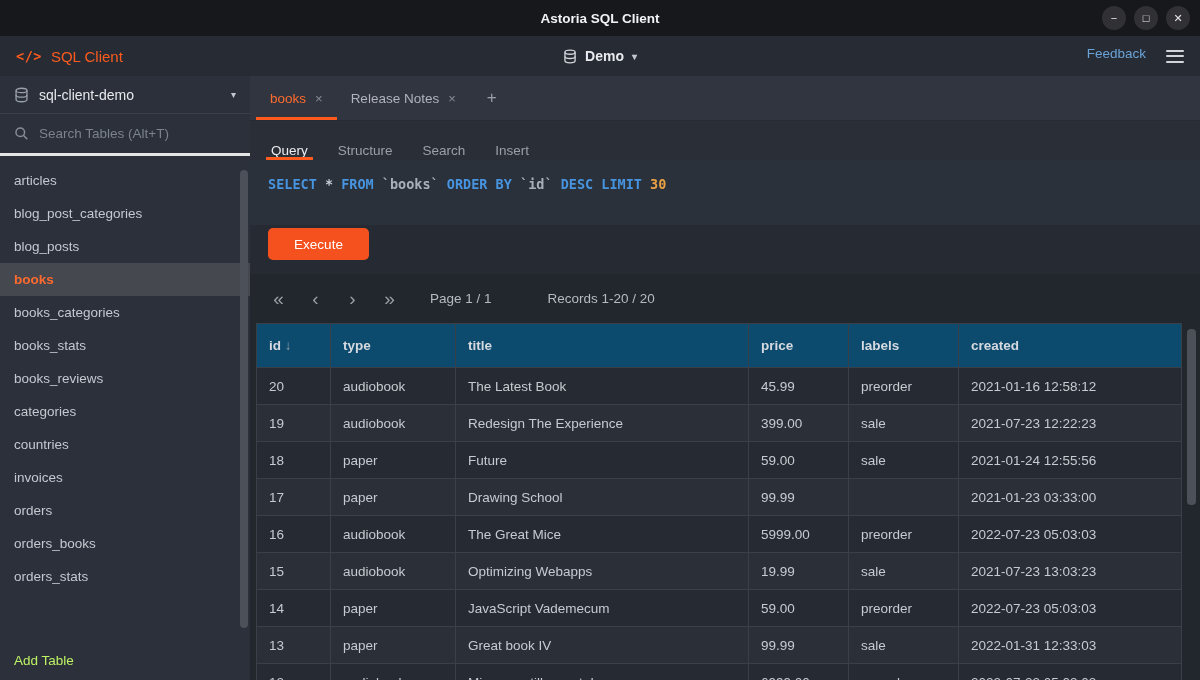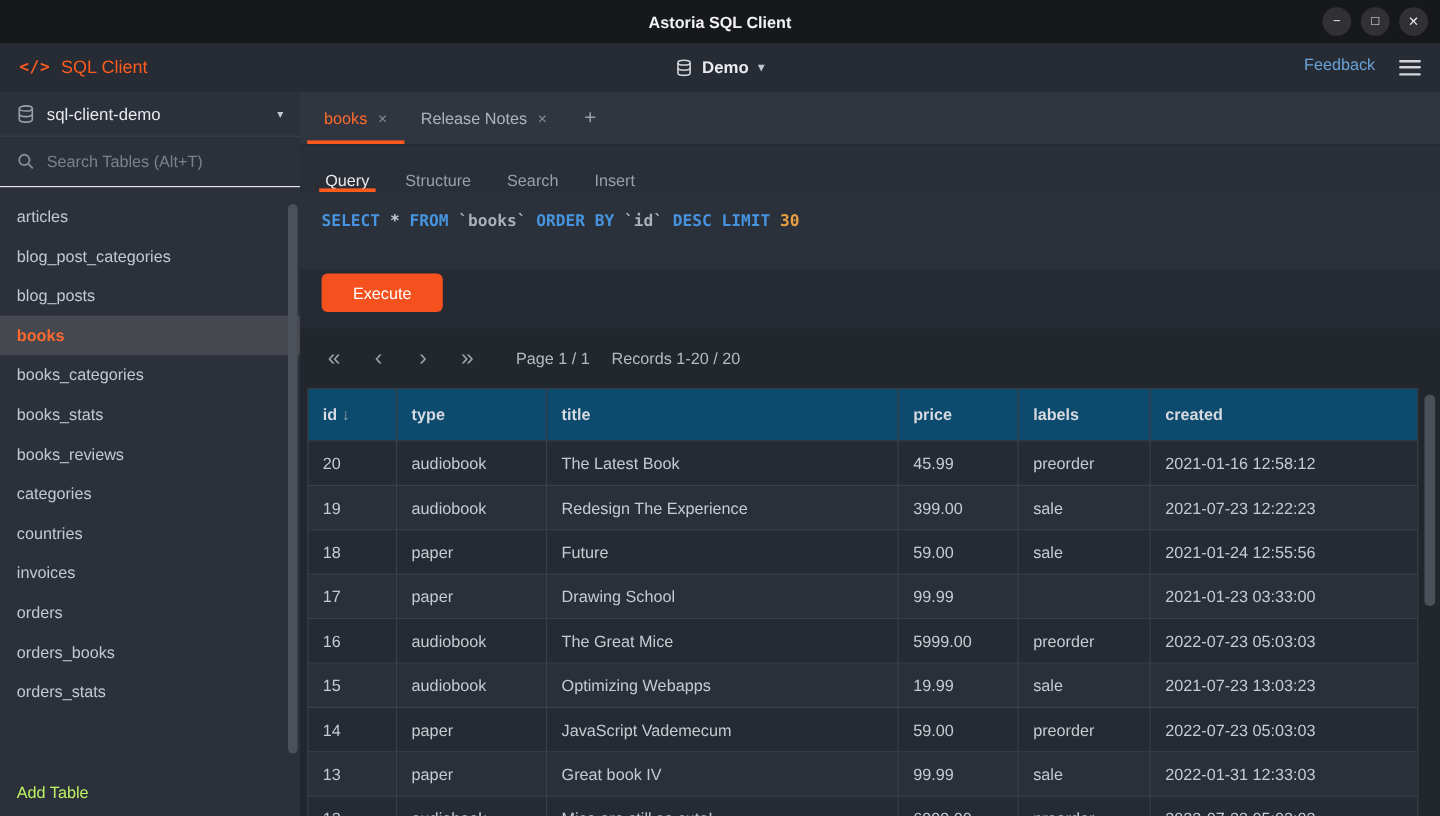--- a/index.html
+++ b/index.html
@@ -27,21 +27,21 @@
   .hamburger span { display:block; height:2px; background:#d2d6db; margin:3.5px 0; border-radius:1px; }
 
   
   .body { flex:1; display:flex; min-height:0; }
 
   
   .sidebar { width:250px; background:#2b303a; display:flex; flex-direction:column; position:relative; flex:0 0 250px; }
   .conn-row { flex:0 0 38px; display:flex; align-items:center; gap:10px; padding:0 14px;
               border-bottom:1px solid #3a3f49; color:#e6e9ec; font-size:14px; }
   .conn-caret { margin-left:auto; }
-  .search-row { flex:0 0 42px; display:flex; align-items:center; gap:10px; padding:0 14px; border-bottom:1px solid #e5e5e5; }
+  .search-row { flex:0 0 42px; display:flex; align-items:center; gap:10px; padding:0 14px; border-bottom:3px solid #e5e5e5; }
   .search-input { background:transparent; border:none; outline:none; color:#cfd4da; font-size:13.5px; width:180px; }
   .search-input::placeholder { color:#7b828b; }
   .table-list { flex:1; padding-top:8px; overflow:hidden; }
   .side-item { height:33px; display:flex; align-items:center; padding:0 14px; color:#c4c9d0; font-size:13.5px; cursor:default; }
   .side-item.selected { background:#45484f; color:#fd6a2e; font-weight:bold; }
   .add-table { flex:0 0 40px; display:flex; align-items:center; padding:0 14px; color:#bef264; font-size:13.5px; cursor:pointer; }
   .sidebar-thumb { position:absolute; right:2px; top:94px; width:8px; height:458px; border-radius:4px; background:#4b5059; }
 
   
   .main { flex:1; display:flex; flex-direction:column; background:#22262d; min-width:0; }
@@ -64,21 +64,21 @@
   .tok-ident   { color:#a9b0b8; }
   .tok-number  { color:#e9a043; }
 
   .execute-area { flex:0 0 49px; background:#262b33; padding:3px 0 0 18px; }
   .execute-btn { width:101px; height:32px; background:#f4511e; border:none; border-radius:5px; color:#ffffff;
                  font-size:13.5px; font-family:"Liberation Sans",sans-serif; cursor:pointer; }
 
   .pagination { flex:0 0 49px; display:flex; align-items:center; padding-left:10px; color:#b6bbc2; font-size:13.5px; }
   .pg-btn { width:37px; height:100%; display:flex; align-items:center; justify-content:center; color:#9aa0a8; font-size:19px; cursor:pointer; }
   .pg-page { margin-left:22px; }
-  .pg-records { margin-left:18px; }
+  .pg-records { margin-left:56px; }
 
   .results { flex:1; min-height:0; overflow:hidden; position:relative; padding:0 18px 0 6px; }
   table { width:100%; border-collapse:collapse; table-layout:fixed; }
   th, td { border:1px solid #3a404a; padding:0 12px; text-align:left; overflow:hidden; white-space:nowrap; }
   th { height:44px; background:#0c4a6e; color:#d6dae0; font-size:13.5px; font-weight:bold; cursor:pointer; }
   td { height:37px; color:#c6cbd2; font-size:13.5px; }
   tbody tr:nth-child(odd)  { background:#262b33; }
   tbody tr:nth-child(even) { background:#2a2f38; }
   th:nth-child(1), td:nth-child(1) { width:74px; }
   th:nth-child(2), td:nth-child(2) { width:125px; }

